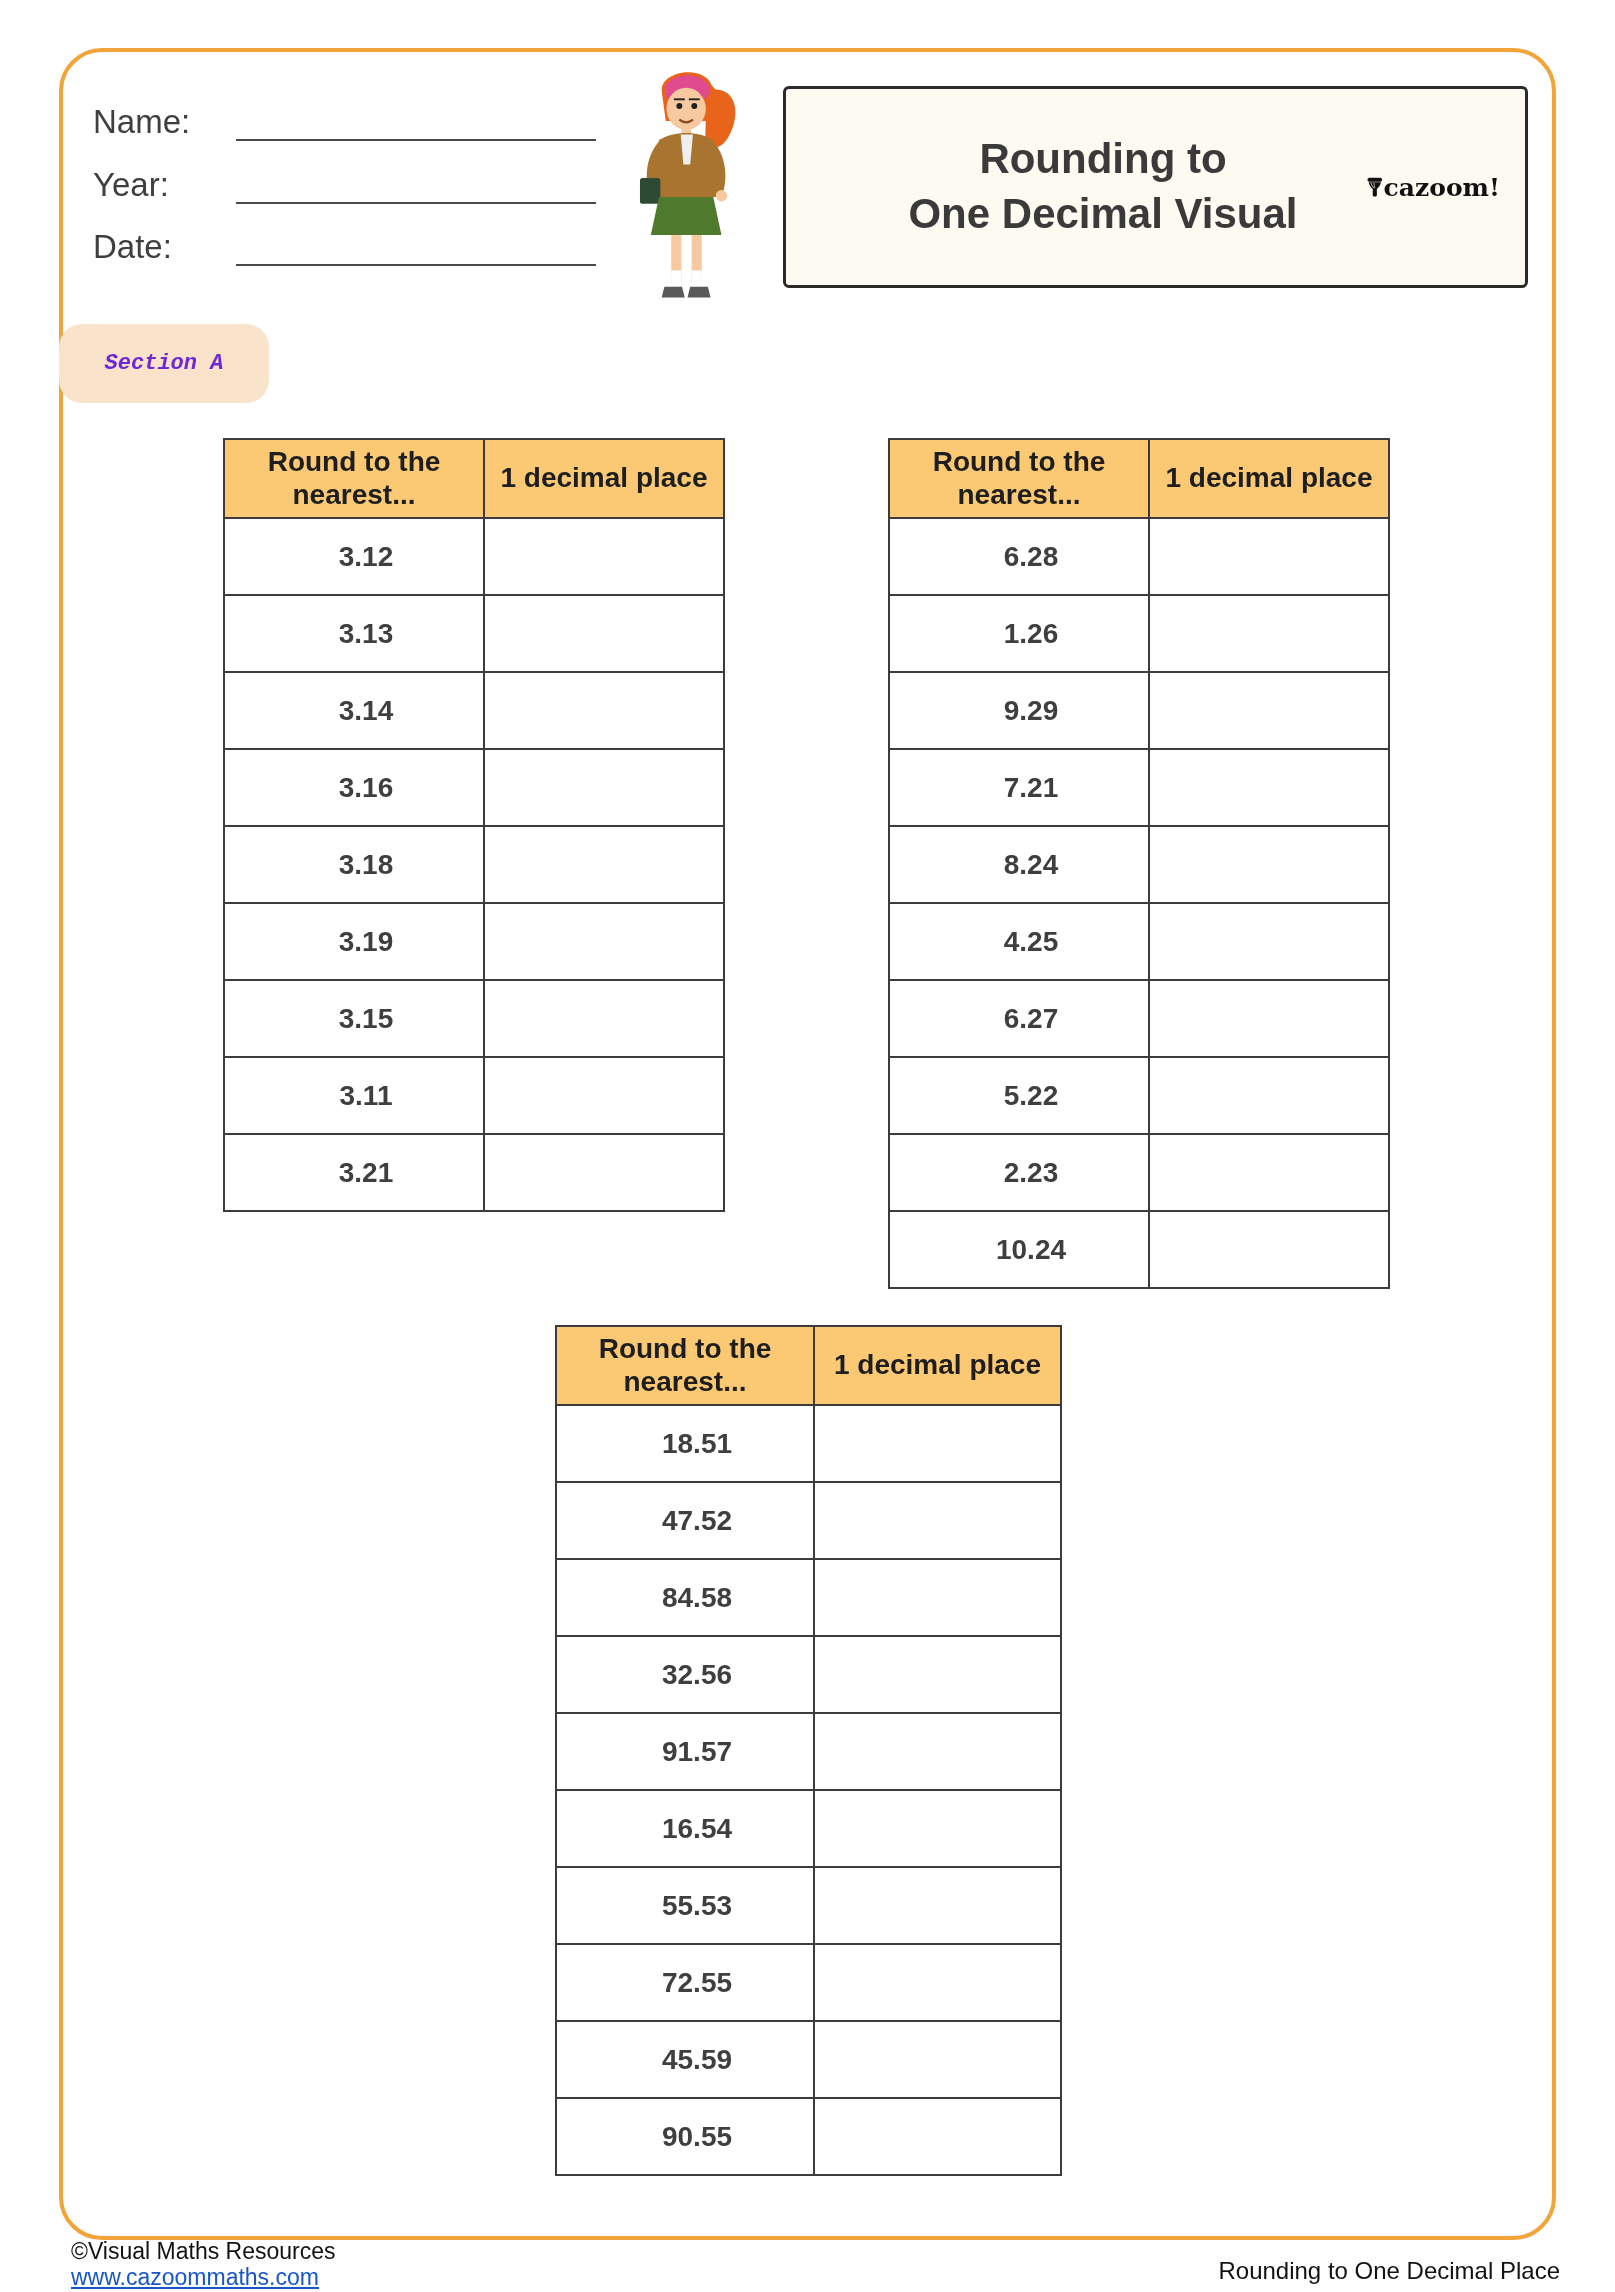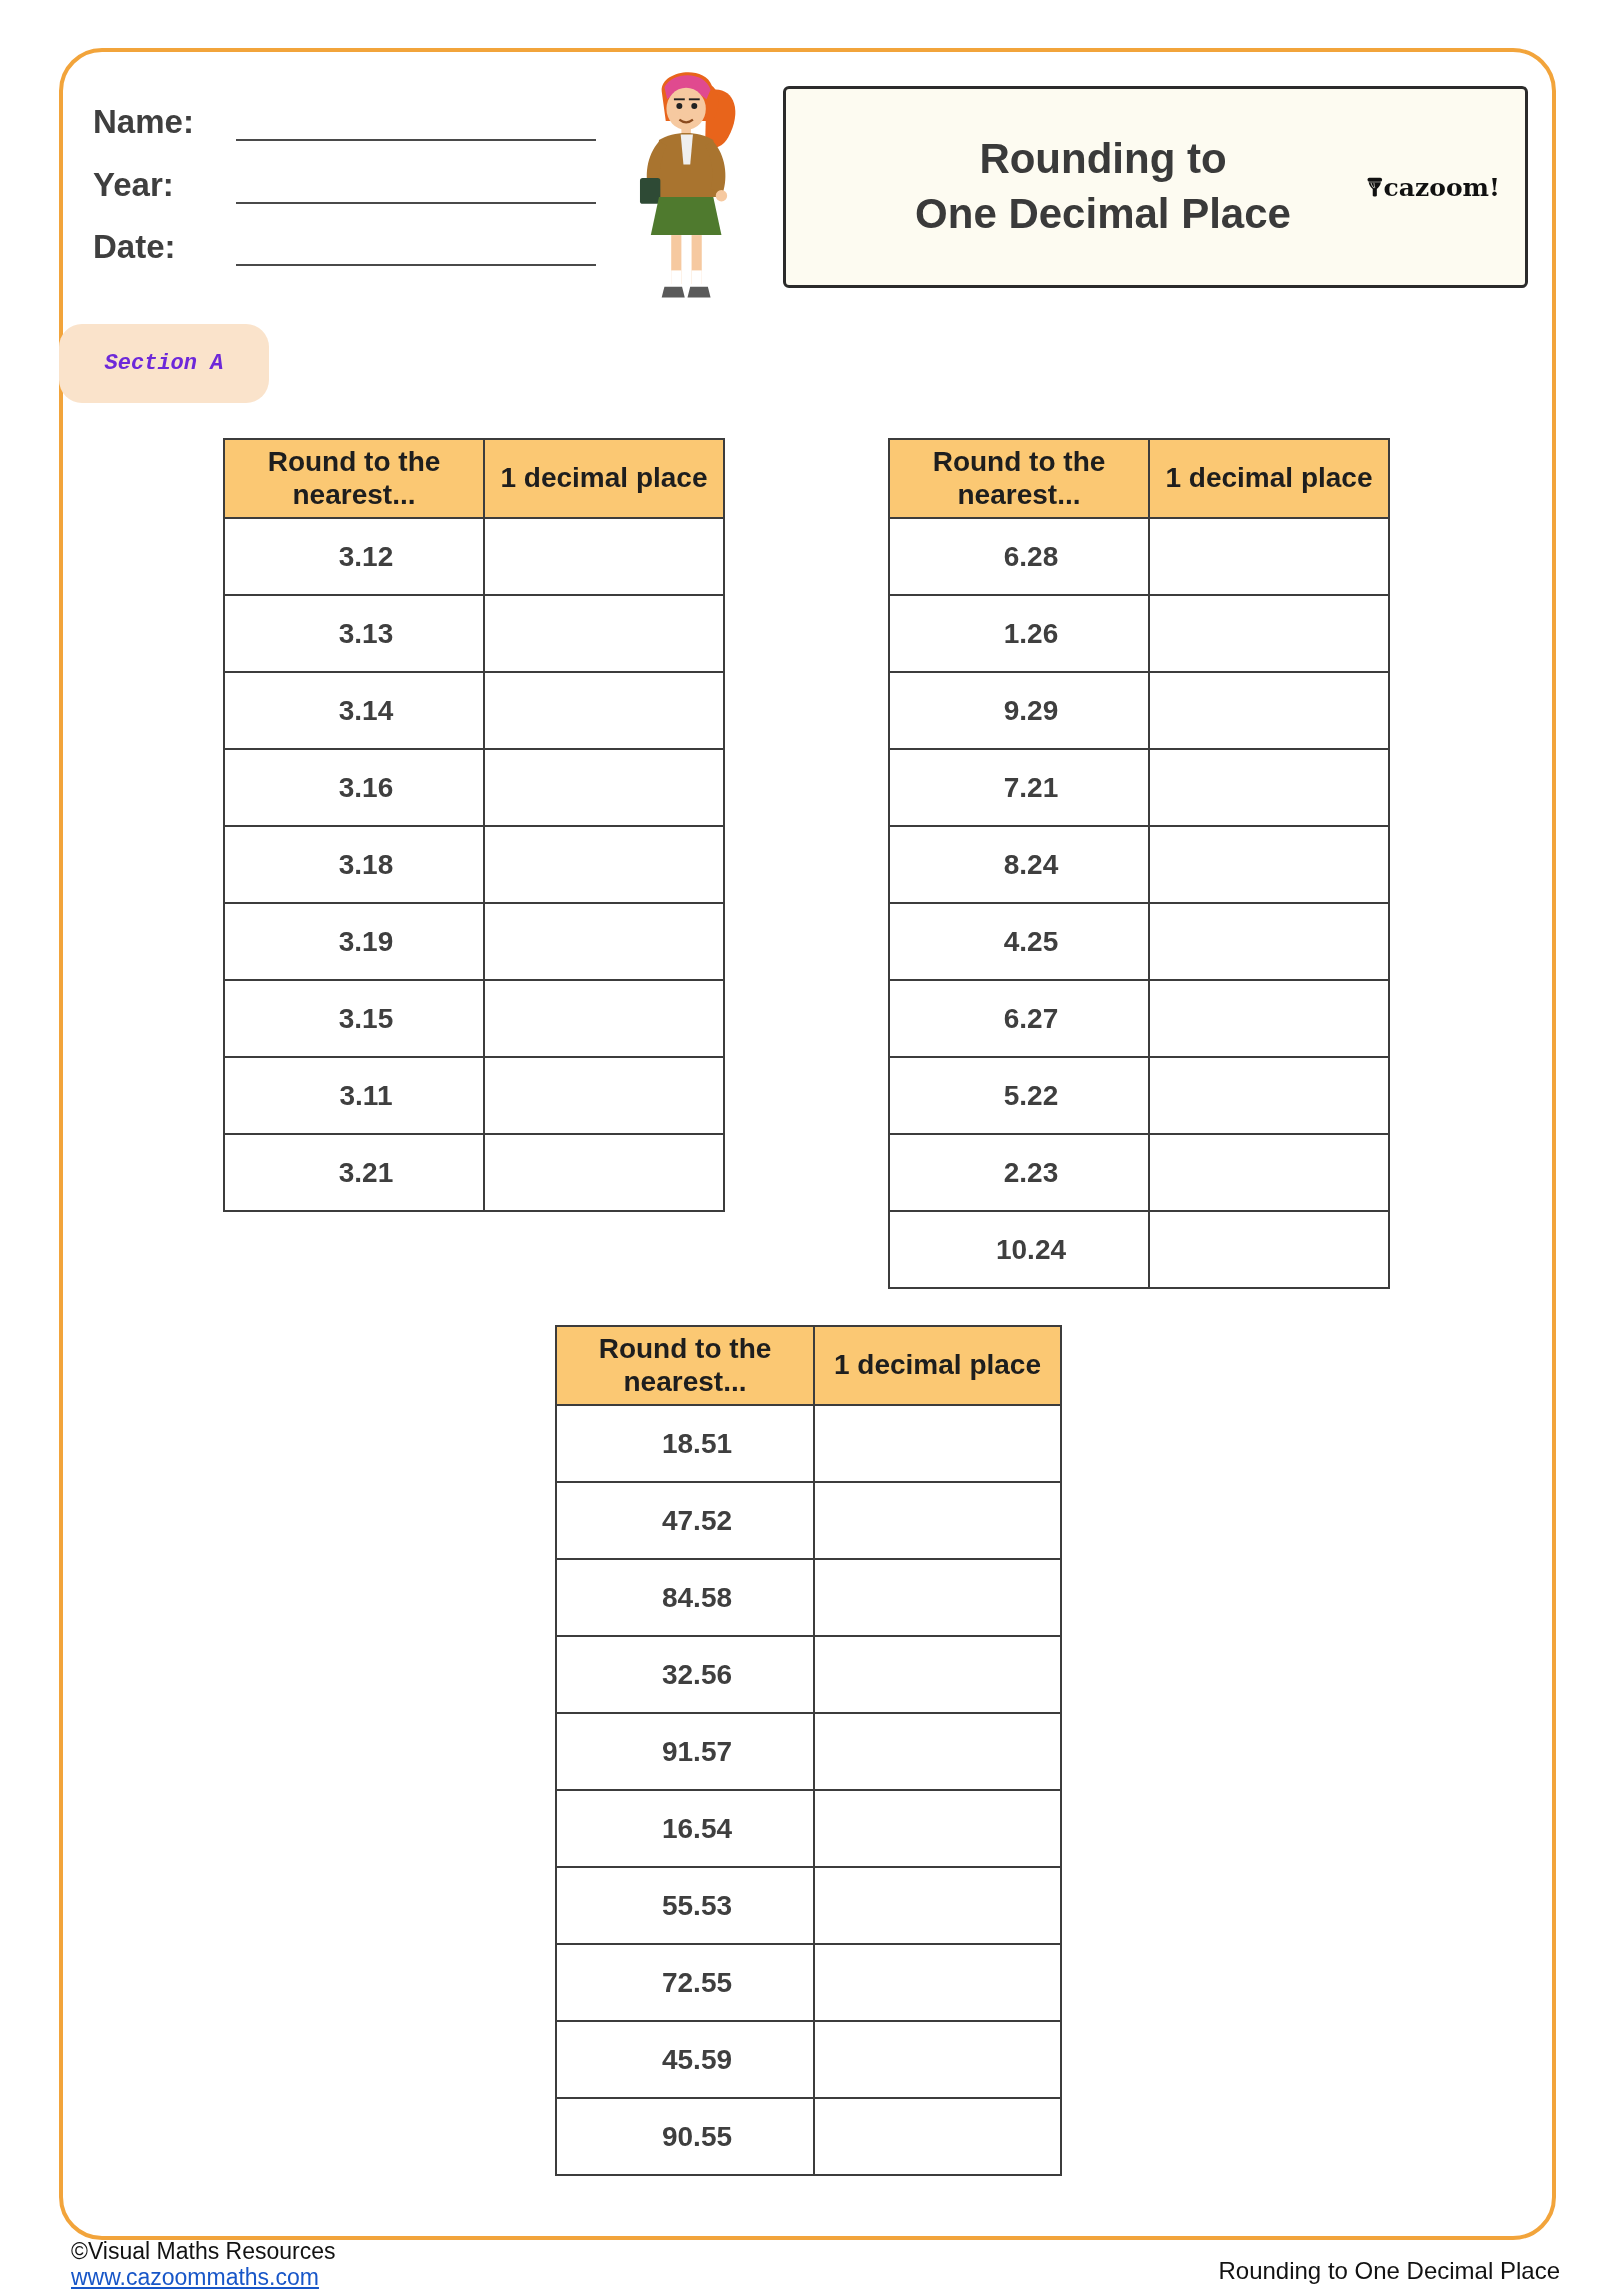--- a/index.html
+++ b/index.html
@@ -12,21 +12,21 @@
   }
   .border-frame {
     position:absolute; left:59px; top:48px;
     width:1497px; height:2192px;
     border:4.5px solid #F2A43B;
     border-radius:43px;
   }
   
   .fields { position:absolute; left:93px; top:100px; }
   .field-row { display:flex; align-items:flex-end; height:41px; margin-bottom:21.5px; }
-  .field-label { font-weight:bold; font-size:33px; color:#3F3F3F; width:143px; }
+  .field-label { font-weight:normal; font-size:33px; color:#3F3F3F; width:143px; }
   .field-line { width:360px; height:36px; border-bottom:2.7px solid #4A4A4A; }
   
   .character { position:absolute; left:616px; top:64px; width:143px; height:258px; }
   
   .title-box {
     position:absolute; left:783px; top:86px; width:745px; height:202px;
     background:#FDFBF1; border:3.6px solid #2B2B2B; border-radius:6px;
     display:flex; align-items:center; padding:0 25px 0 54px;
   }
   .title-text { flex:1; text-align:center; font-weight:bold; font-size:42px; line-height:1.3; color:#3A3A3A; }
@@ -120,21 +120,21 @@
     <rect x="53" y="152" width="7.5" height="12" fill="#FFFFFF"></rect>
 
     <path d="M33 164 L46 164 L48 172 L31 172 Z" fill="#5A5A5A"></path>
     <path d="M52 164 L65 164 L67 172 L50 172 Z" fill="#5A5A5A"></path>
   </svg>
 </div>
 
 <div class="title-box">
   <div class="title-text">
     <div>Rounding to</div>
-    <div>One Decimal Place</div>
+    <div>One Decimal Visual</div>
   </div>
   <div class="logo">
     <svg viewBox="0 0 60 70">
       <rect x="5" y="2" width="50" height="13" rx="6.5" fill="#111"></rect>
       <path d="M9 17 C11 27 17 36 23 40 L23 62 C23 67 37 67 37 62 L37 40 C43 36 49 27 51 17 Z" fill="#111"></path>
       <path d="M17 19 C19 27 23 33 27 37" stroke="#FDFBF1" stroke-width="2.6" fill="none"></path>
       <path d="M27 19 C28 26 29 32 30 37" stroke="#FDFBF1" stroke-width="2.2" fill="none"></path>
     </svg>
     <div class="logo-word">cazoom!</div>
   </div>

